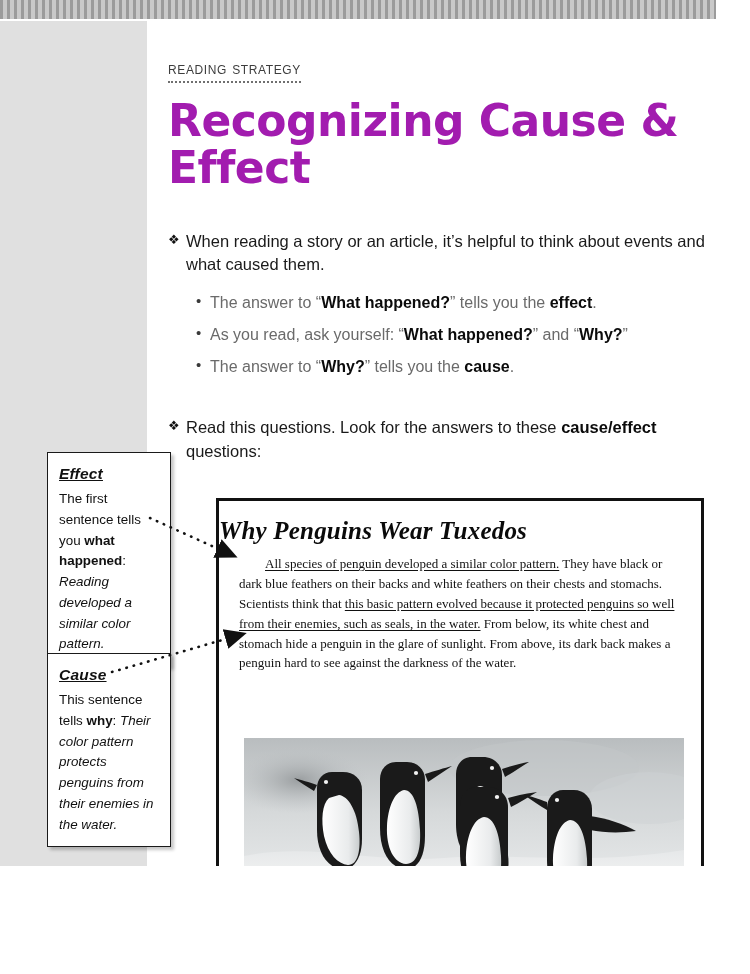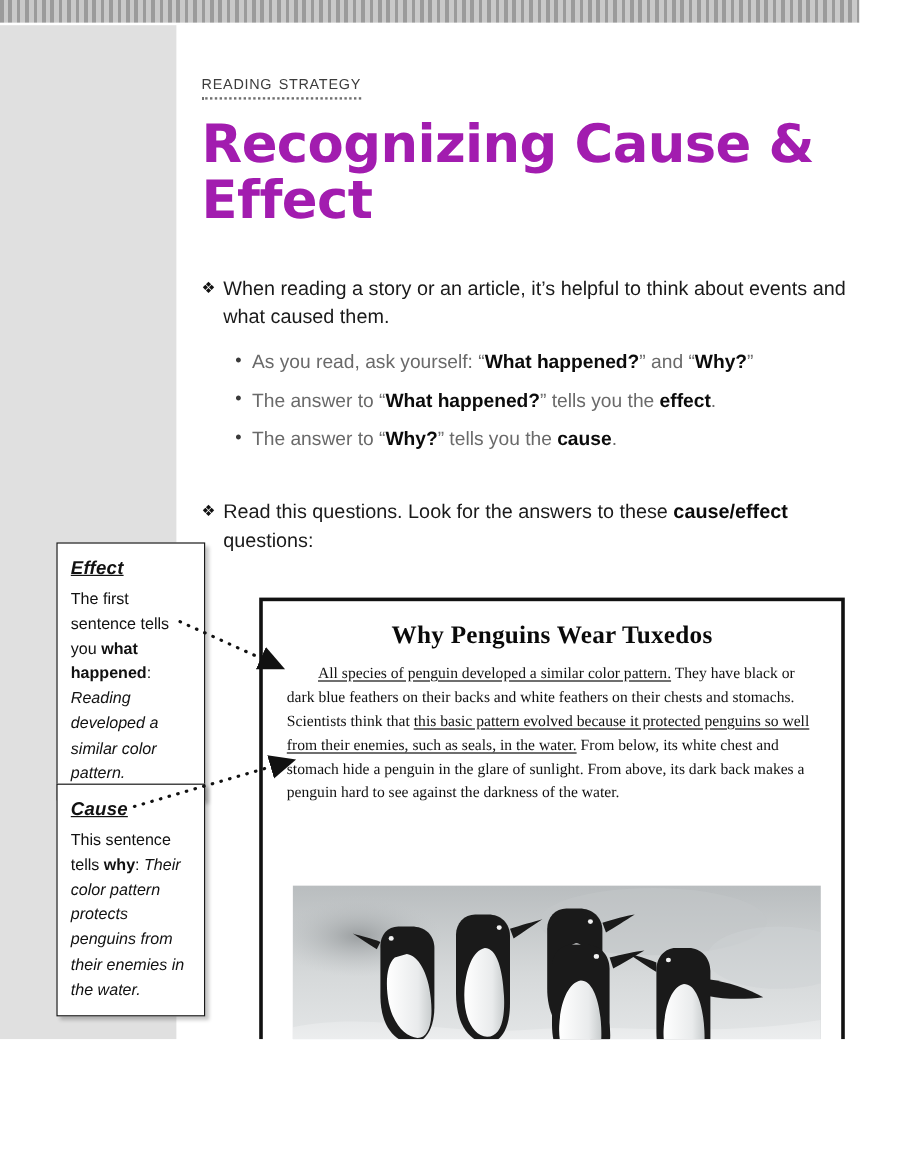--- a/index.html
+++ b/index.html
@@ -163,26 +163,27 @@
     top: 498px;
     width: 488px;
     height: 428px;
     border: 3px solid #111111;
     background: #ffffff;
     box-sizing: border-box;
     z-index: 3;
   }
   #passage h2 {
     font-family: "Liberation Serif", serif;
-    font-size: 21px;
+    font-size: 25px;
     font-weight: bold;
-    text-align: center;
+    text-align: left;
     margin: 16px 0 9px 0;
     color: #0a0a0a;
     letter-spacing: 0.2px;
+    font-style: italic;
   }
   #passage .para {
     font-family: "Liberation Serif", serif;
     font-size: 13px;
     line-height: 1.53;
     color: #111;
     margin: 0 18px 0 20px;
     text-indent: 26px;
     text-align: left;
   }
@@ -238,22 +239,22 @@
 
     <h1 class="page-title">Recognizing Cause &amp; Effect</h1>
 
     
     <div class="lvl1">
       <span class="marker">❖</span>
       <span class="txt">When reading a story or an article, it’s helpful to think about events and what caused them.</span>
     </div>
 
     <ul class="sub">
+      <li><span>The answer to “</span><b class="em">What happened?</b><span>” tells you the </span><b class="em">effect</b><span>.</span></li>
       <li><span>As you read, ask yourself: “</span><b class="em">What happened?</b><span>” and “</span><b class="em">Why?</b><span>”</span></li>
-      <li><span>The answer to “</span><b class="em">What happened?</b><span>” tells you the </span><b class="em">effect</b><span>.</span></li>
       <li><span>The answer to “</span><b class="em">Why?</b><span>” tells you the </span><b class="em">cause</b><span>.</span></li>
     </ul>
 
     
     <div class="lvl1">
       <span class="marker">❖</span>
       <span class="txt"><span>Read this questions. Look for the answers to these </span><b class="em">cause/effect</b><span> questions:</span></span>
     </div>
 
 

